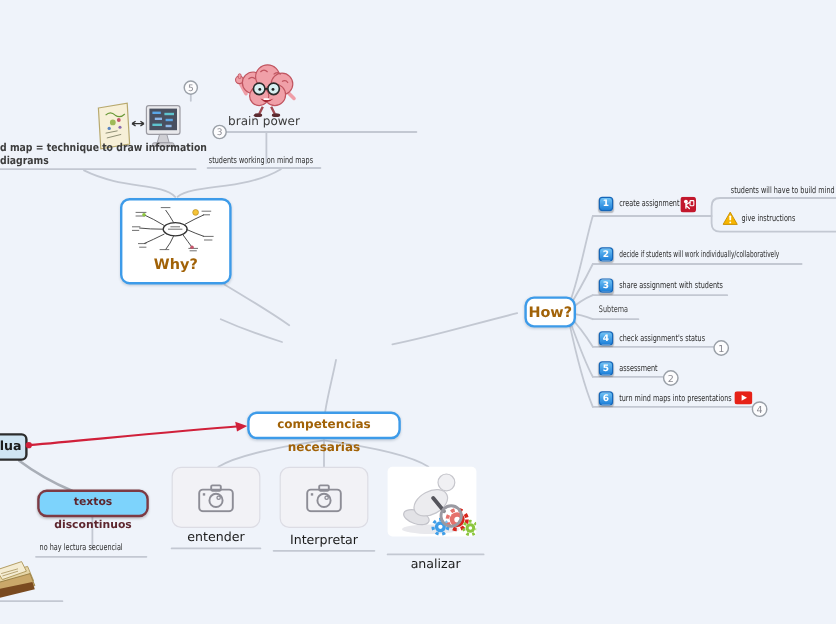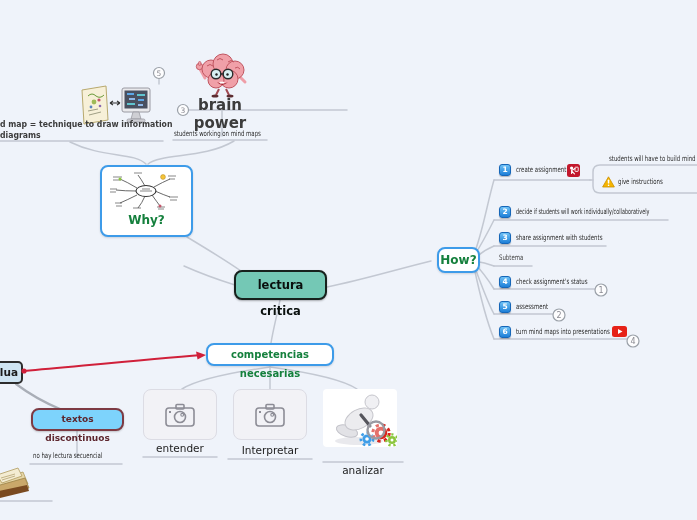--- a/index.html
+++ b/index.html
@@ -2,21 +2,21 @@
 <html><head>
 <meta charset="utf-8">
 <style>
   html,body{margin:0;padding:0;}
   .canvas{position:relative;width:697px;height:520px;background:#eff3fa;overflow:hidden;
           font-family:"DejaVu Sans",sans-serif;}
   .abs{position:absolute;}
   svg.layer{position:absolute;left:0;top:0;width:697px;height:520px;}
   .lines{stroke:#c3c8d2;stroke-width:1.5;fill:none;stroke-linecap:round;}
   .node{position:absolute;box-sizing:border-box;text-align:center;}
-  .blue-node{background:#fff;border:2px solid #3d9be9;border-radius:8px;color:#15803d;
+  .blue-node{background:#fff;border:2px solid #3d9be9;border-radius:8px;color:#a16207;
              font-weight:bold;box-shadow:0 1px 2px rgba(40,60,90,.18);}
   .t7{font-size:7.5px;color:#2b2b2b;white-space:nowrap;transform:scaleX(0.72);
       transform-origin:0 50%;line-height:12px;}
   .t7sq{transform:scaleX(0.65);}
   .num-badge{position:absolute;width:12px;height:12px;border-radius:3px;
              background:linear-gradient(#6fc2f6,#1d7fd8);border:1px solid #1566b8;
              box-sizing:border-box;color:#fff;font-size:7.5px;font-weight:bold;
              text-align:center;line-height:10px;box-shadow:0 1px 1px rgba(0,0,0,.25);}
   .def{font-size:9px;font-weight:bold;color:#3c3c3c;line-height:11px;white-space:nowrap;
        transform:scaleX(0.86);transform-origin:0 0;}
@@ -143,31 +143,28 @@
         <circle cx="53" cy="36" r="1.5" fill="#c4556a"></circle>
     </svg>
     <div style="font-size:12px;margin-top:1px;">Why?</div>
   </div>
 
   <div class="abs def" style="left:0;top:119px;">
     <span style="display:block">d map = technique to draw information</span>
     <span style="display:block">diagrams</span>
   </div>
 
-  <div class="abs" style="left:186px;top:96px;width:68px;text-align:center;font-size:15px;font-weight:bold;color:#3c3c3c;">
+  <div class="abs" style="left:186px;top:96px;width:68px;text-align:center;font-size:10px;font-weight:normal;color:#3c3c3c;">
     <span>brain power</span>
   </div>
   <div class="abs t7" style="left:174px;top:128px;">
     <span>students working on mind maps</span>
   </div>
 
 
-  <div class="node" style="left:234px;top:270px;width:93px;height:30px;background:#74c8b5;border:2px solid #17211d;border-radius:8px;font-weight:bold;font-size:11.5px;color:#0a100e;line-height:26px;box-shadow:0 1px 2px rgba(0,0,0,.3);">
-    <span>lectura critica</span>
-  </div>
 
   <div class="node blue-node" style="left:437px;top:247px;width:43px;height:26px;font-size:12px;line-height:22px;">
     <span>How?</span>
   </div>
 
   <div class="num-badge" style="left:499px;top:164px;"><span>1</span></div>
   <div class="abs t7" style="left:516px;top:164px;"><span>create assignment</span></div>
   <svg class="abs" style="left:567px;top:164px" width="13" height="13" viewBox="0 0 13 13">
     <rect width="13" height="13" rx="2.5" fill="#c2172c"></rect>
     <circle cx="4.6" cy="4" r="1.6" fill="#fff"></circle>

